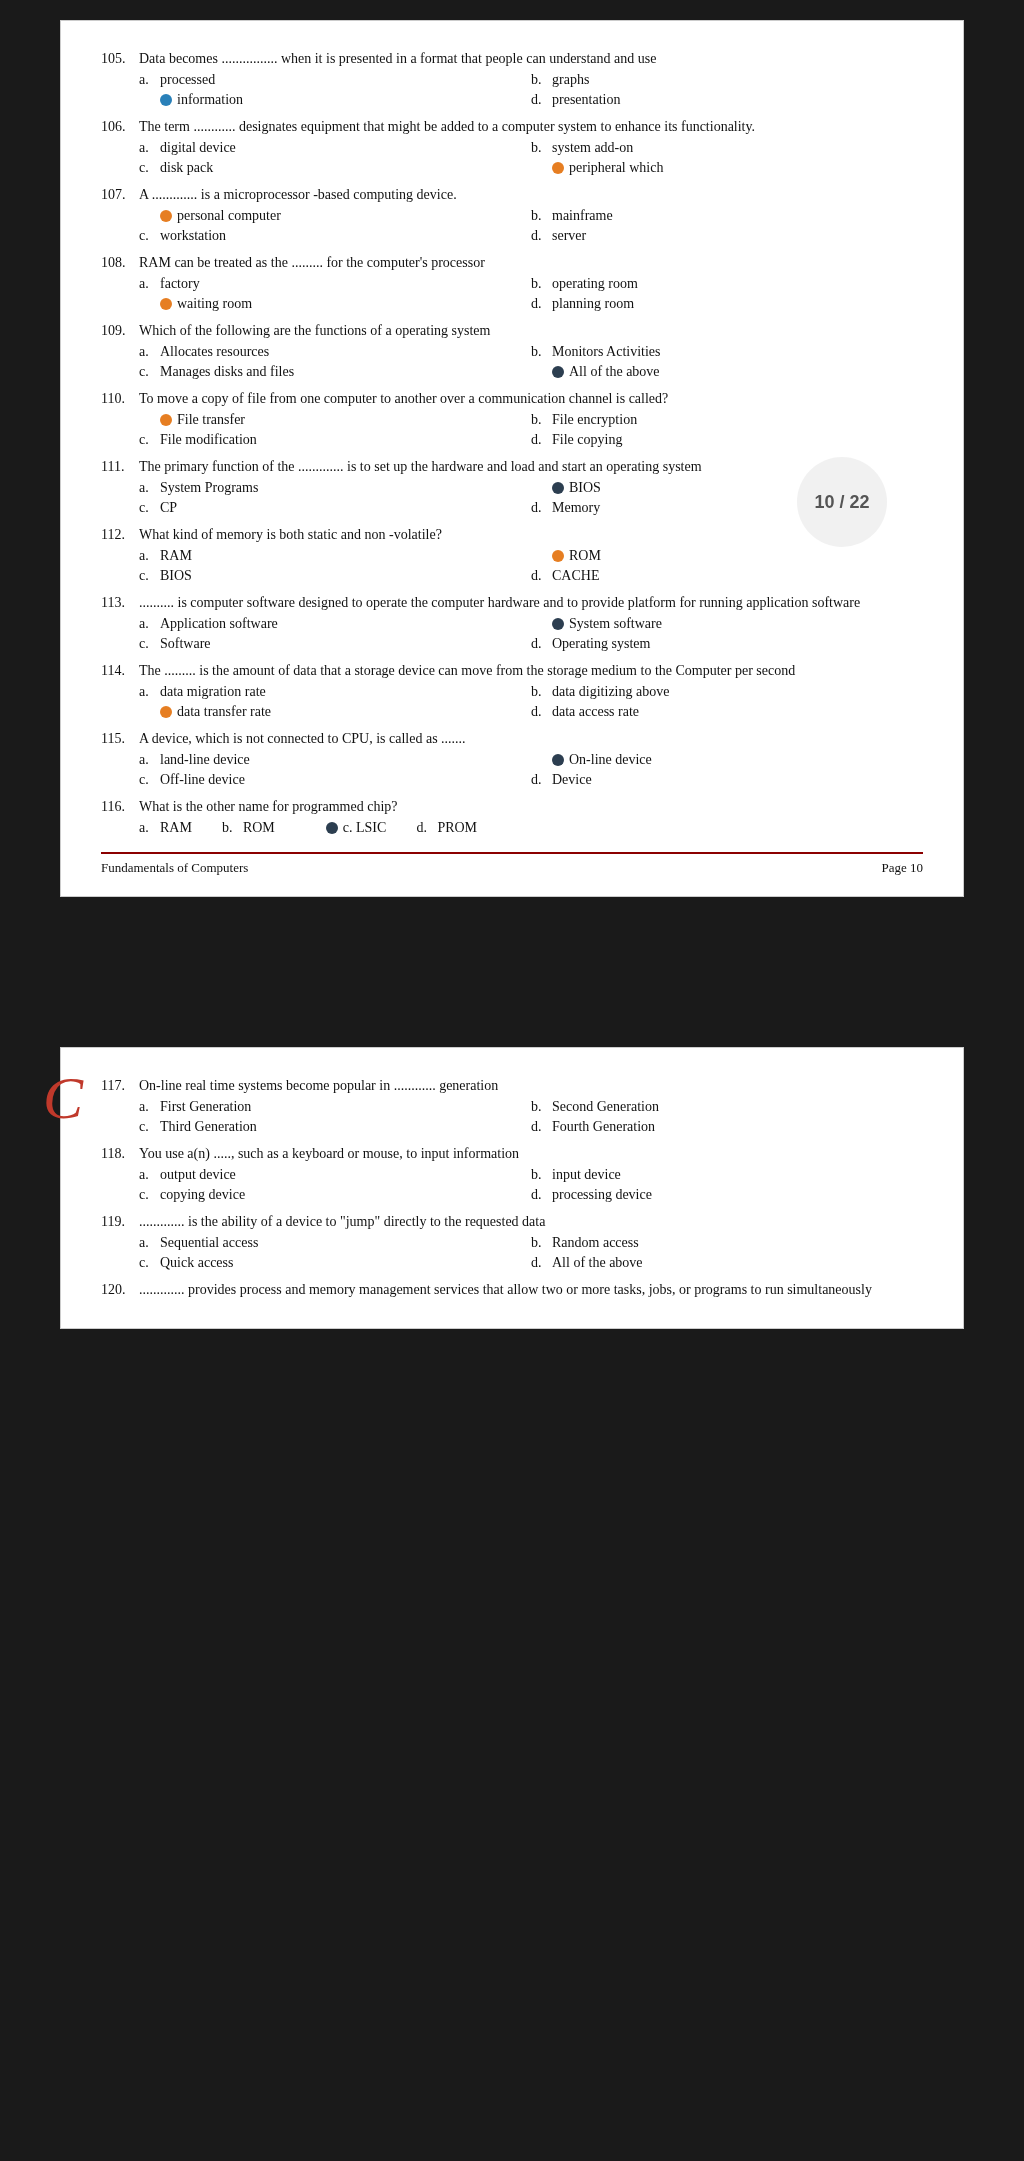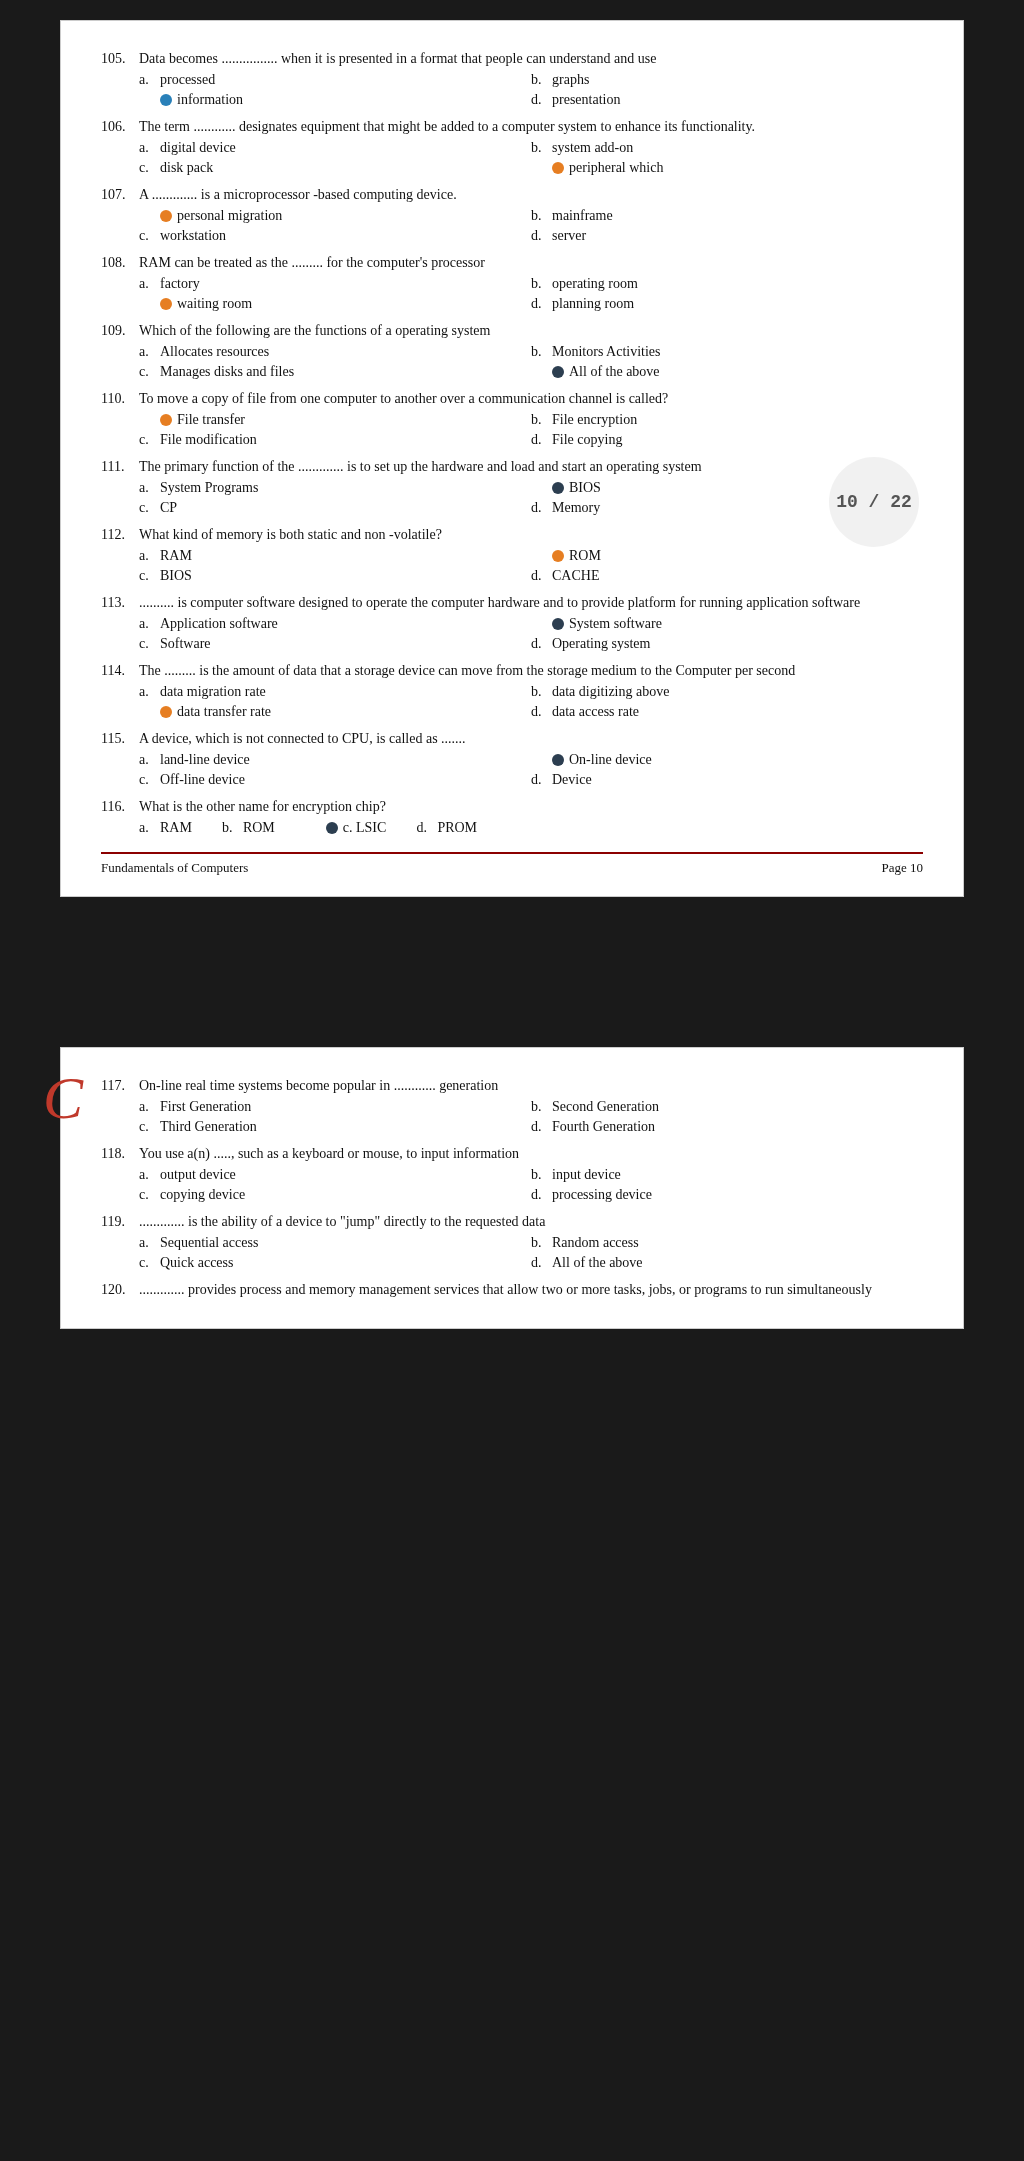--- a/index.html
+++ b/index.html
@@ -76,27 +76,27 @@
       padding-top: 6px;
       display: flex;
       justify-content: space-between;
       font-size: 13px;
     }
     .page-break-gap {
       height: 120px;
     }
     .watermark-overlay {
       position: absolute;
-      right: 44px;
+      right: 76px;
       top: 55%;
       transform: translateY(-50%);
       font-size: 22px;
       font-weight: bold;
       color: rgba(0,0,0,0.08);
-      font-family: Liberation Mono, monospace;
+      font-family: Liberation Sans, sans-serif;
       pointer-events: none;
       background: rgba(200,200,200,0.25);
       border-radius: 50%;
       width: 90px;
       height: 90px;
       display: flex;
       align-items: center;
       justify-content: center;
       color: #555;
       font-size: 18px;
@@ -165,21 +165,21 @@
 
     <div class="question-block">
       <div class="question-line">
         <span class="q-num">107.</span>
         <span class="q-text">A ............. is a microprocessor -based computing device.</span>
       </div>
       <div class="options-grid">
         <div class="option">
           <span class="option-label"></span>
           <span class="dot dot-orange"></span>
-          <span>personal migration</span>
+          <span>personal computer</span>
         </div>
         <div class="option">
           <span class="option-label">b.</span>
           <span>mainframe</span>
         </div>
         <div class="option">
           <span class="option-label">c.</span>
           <span>workstation</span>
         </div>
         <div class="option">
@@ -393,21 +393,21 @@
         <div class="option">
           <span class="option-label">d.</span>
           <span>Device</span>
         </div>
       </div>
     </div>
 
     <div class="question-block">
       <div class="question-line">
         <span class="q-num">116.</span>
-        <span class="q-text">What is the other name for encryption chip?</span>
+        <span class="q-text">What is the other name for programmed chip?</span>
       </div>
       <div style="margin-left:38px; display:flex; gap:30px; margin-bottom:6px;">
         <div class="option">
           <span class="option-label">a.</span>
           <span>RAM</span>
         </div>
         <div class="option">
           <span class="option-label">b.</span>
           <span>ROM</span>
         </div>

